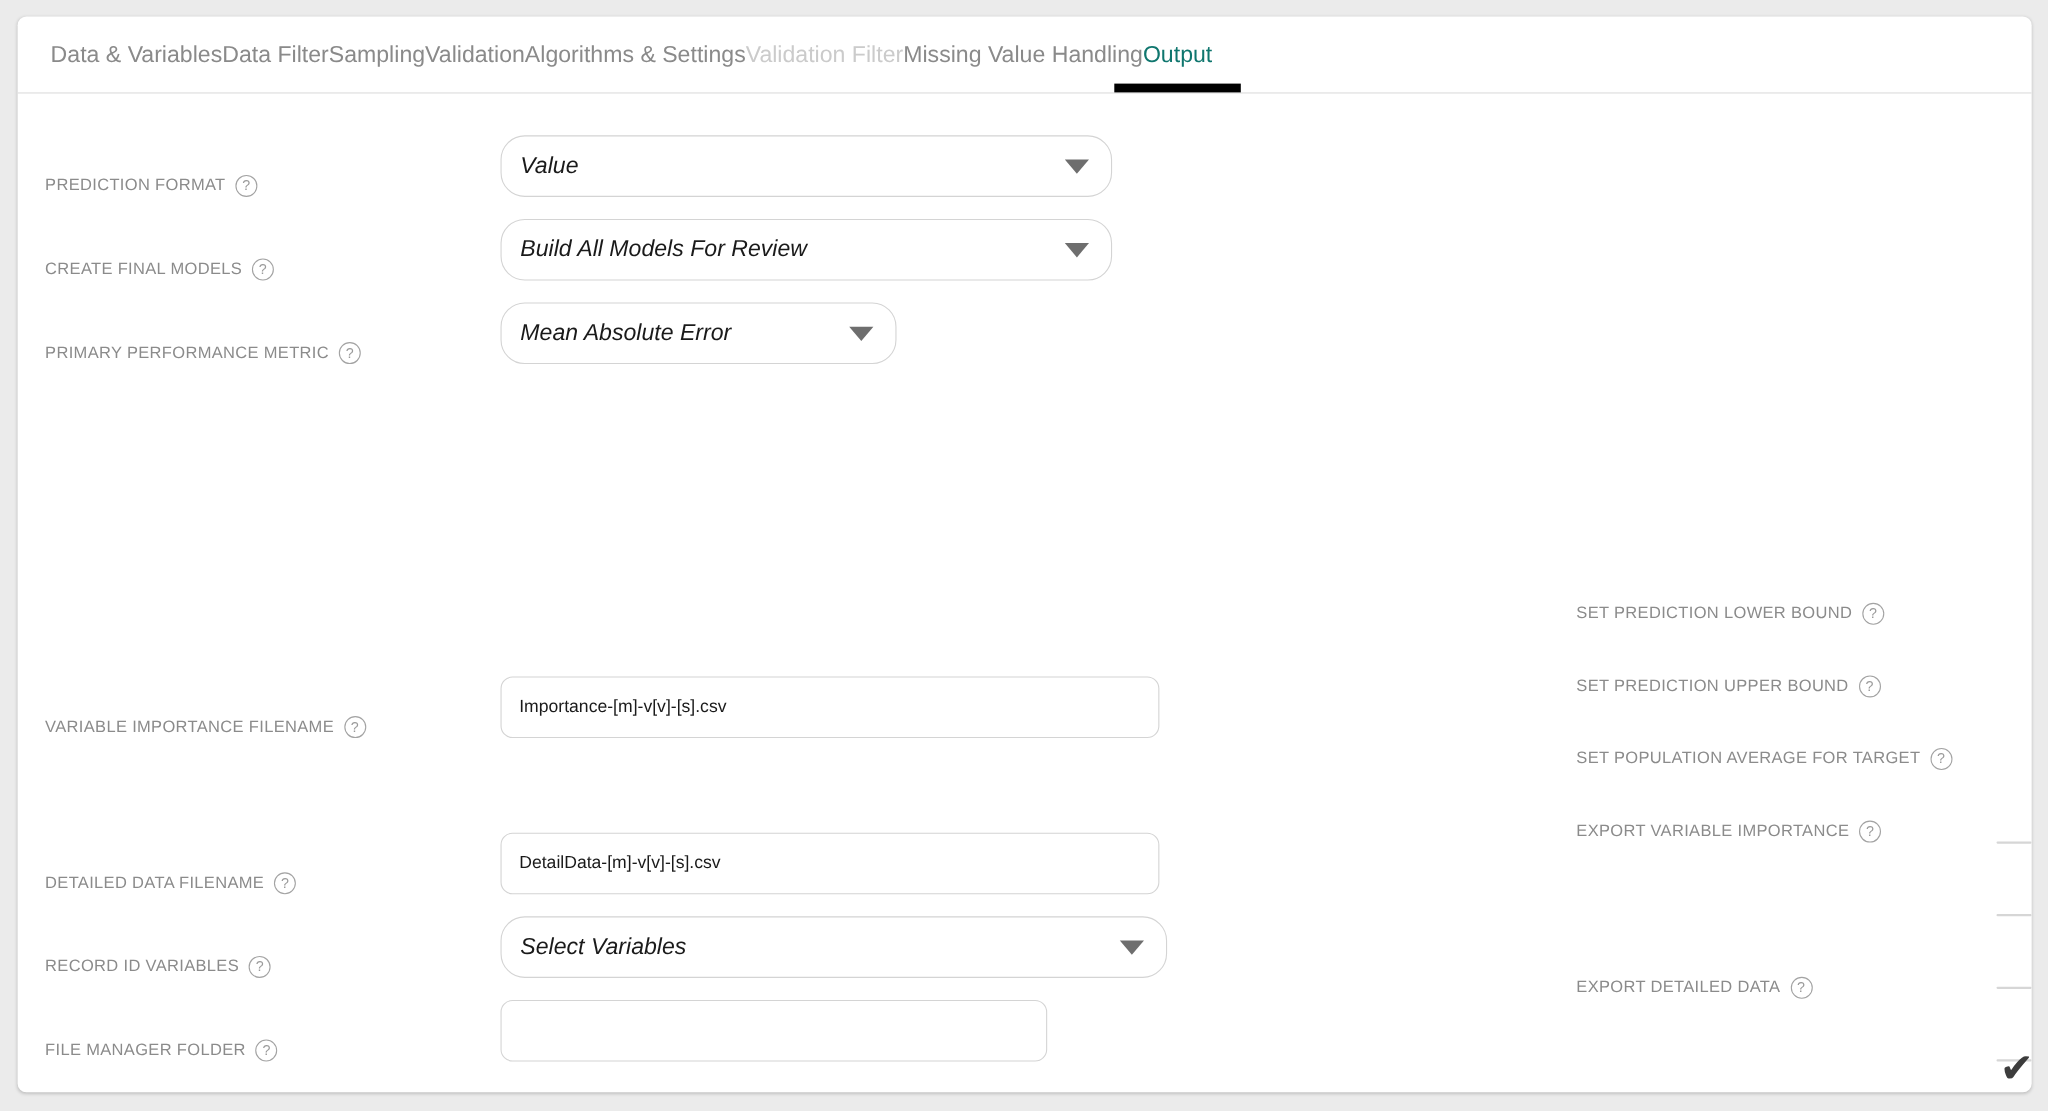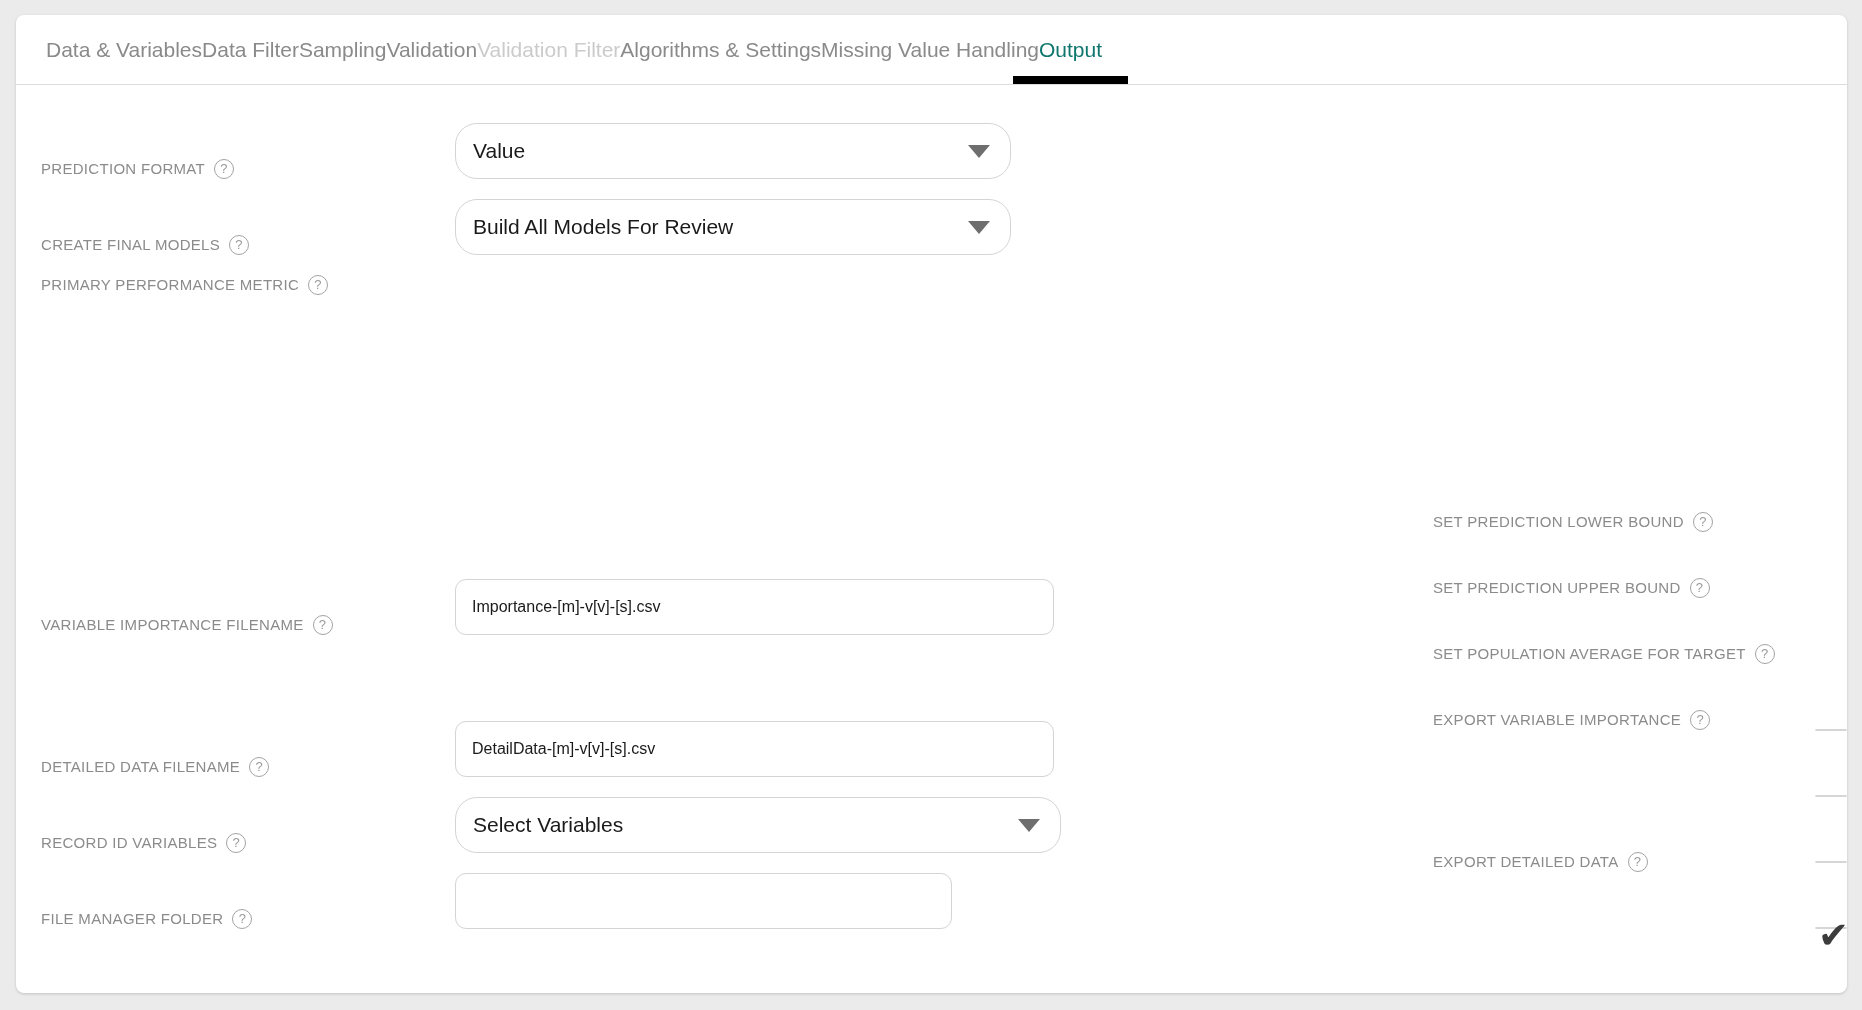--- a/index.html
+++ b/index.html
@@ -41,21 +41,21 @@
   }
   .help{
     width:20px;height:20px;flex:0 0 20px;box-sizing:border-box;
     border:1px solid #a3a3a3;border-radius:50%;margin-left:9px;
     font-size:13px;color:#9a9a9a;
     display:flex;align-items:center;justify-content:center;cursor:pointer;
   }
   .dd{
     height:56px;box-sizing:border-box;border:1px solid #d4d4d4;border-radius:22px;
     display:flex;align-items:center;justify-content:space-between;
-    padding:0 20px 0 17px;font-size:21px;color:#1a1a1a;background:#fff;cursor:pointer;
+    padding:0 20px 0 17px;font-size:21px;color:#1a1a1a;background:#fff;cursor:pointer;font-style:italic;
   }
   .dd .caret{
     width:0;height:0;flex:0 0 auto;margin-left:18px;
     border-left:11px solid transparent;border-right:11px solid transparent;
     border-top:13px solid #6e6e6e;
   }
   .ti{
     height:56px;box-sizing:border-box;border:1px solid #d4d4d4;border-radius:11px;
     padding:0 16px;font-size:16px;color:#1a1a1a;background:#fff;
     font-family:"Liberation Sans",sans-serif;outline:none;
@@ -75,22 +75,22 @@
 </head>
 <body>
 
 <div class="card">
 
   <div class="tabbar">
     <div class="tab">Data &amp; Variables</div>
     <div class="tab">Data Filter</div>
     <div class="tab">Sampling</div>
     <div class="tab">Validation</div>
+    <div class="tab">Algorithms &amp; Settings</div>
     <div class="tab disabled">Validation Filter</div>
-    <div class="tab">Algorithms &amp; Settings</div>
     <div class="tab">Missing Value Handling</div>
     <div class="tab active">Output</div>
   </div>
 
   <div class="content">
 
     <div class="row">
       <div class="label-col">
         <span>PREDICTION FORMAT</span>
         <span class="help">?</span>
@@ -110,20 +110,24 @@
         <span>Build All Models For Review</span>
         <span class="caret"></span>
       </div>
     </div>
 
     <div class="row">
       <div class="label-col">
         <span>PRIMARY PERFORMANCE METRIC</span>
         <span class="help">?</span>
       </div>
+      <div class="dd w360">
+        <span>Mean Absolute Error</span>
+        <span class="caret"></span>
+      </div>
     </div>
 
     <div class="row cbrow">
       <div class="label-col">
         <span>SET PREDICTION LOWER BOUND</span>
         <span class="help">?</span>
       </div>
       <div class="cb"></div>
     </div>
 

